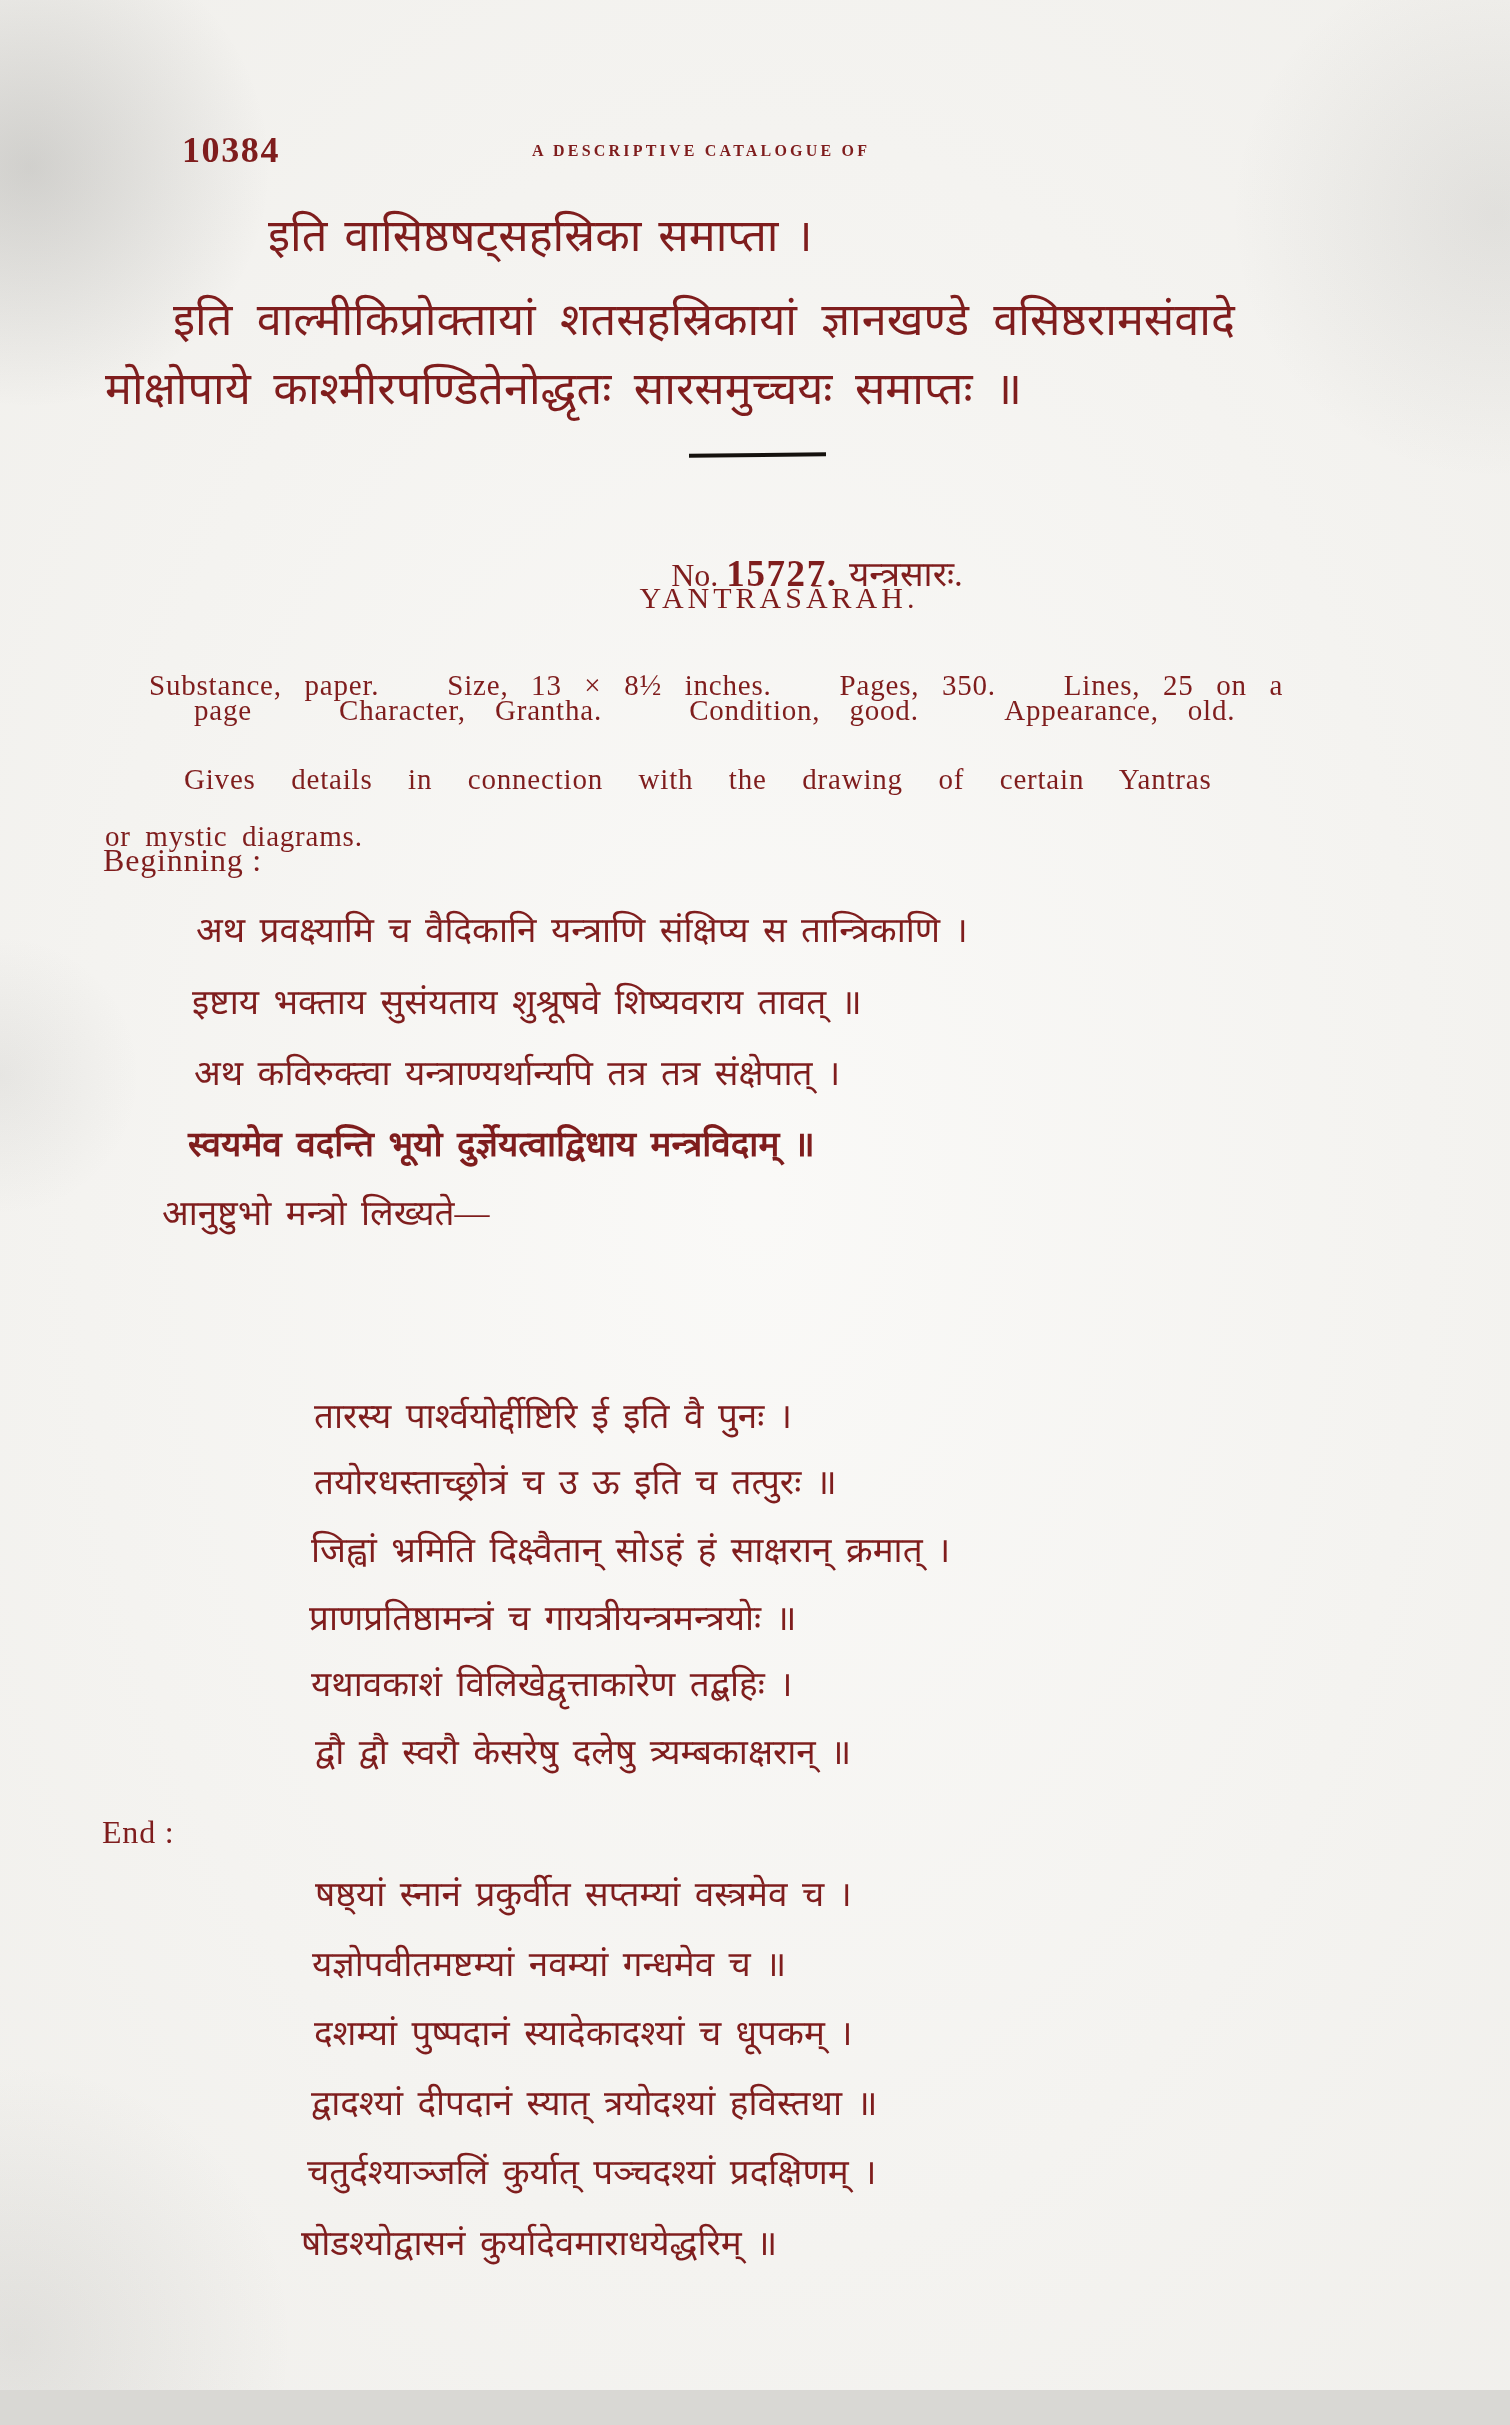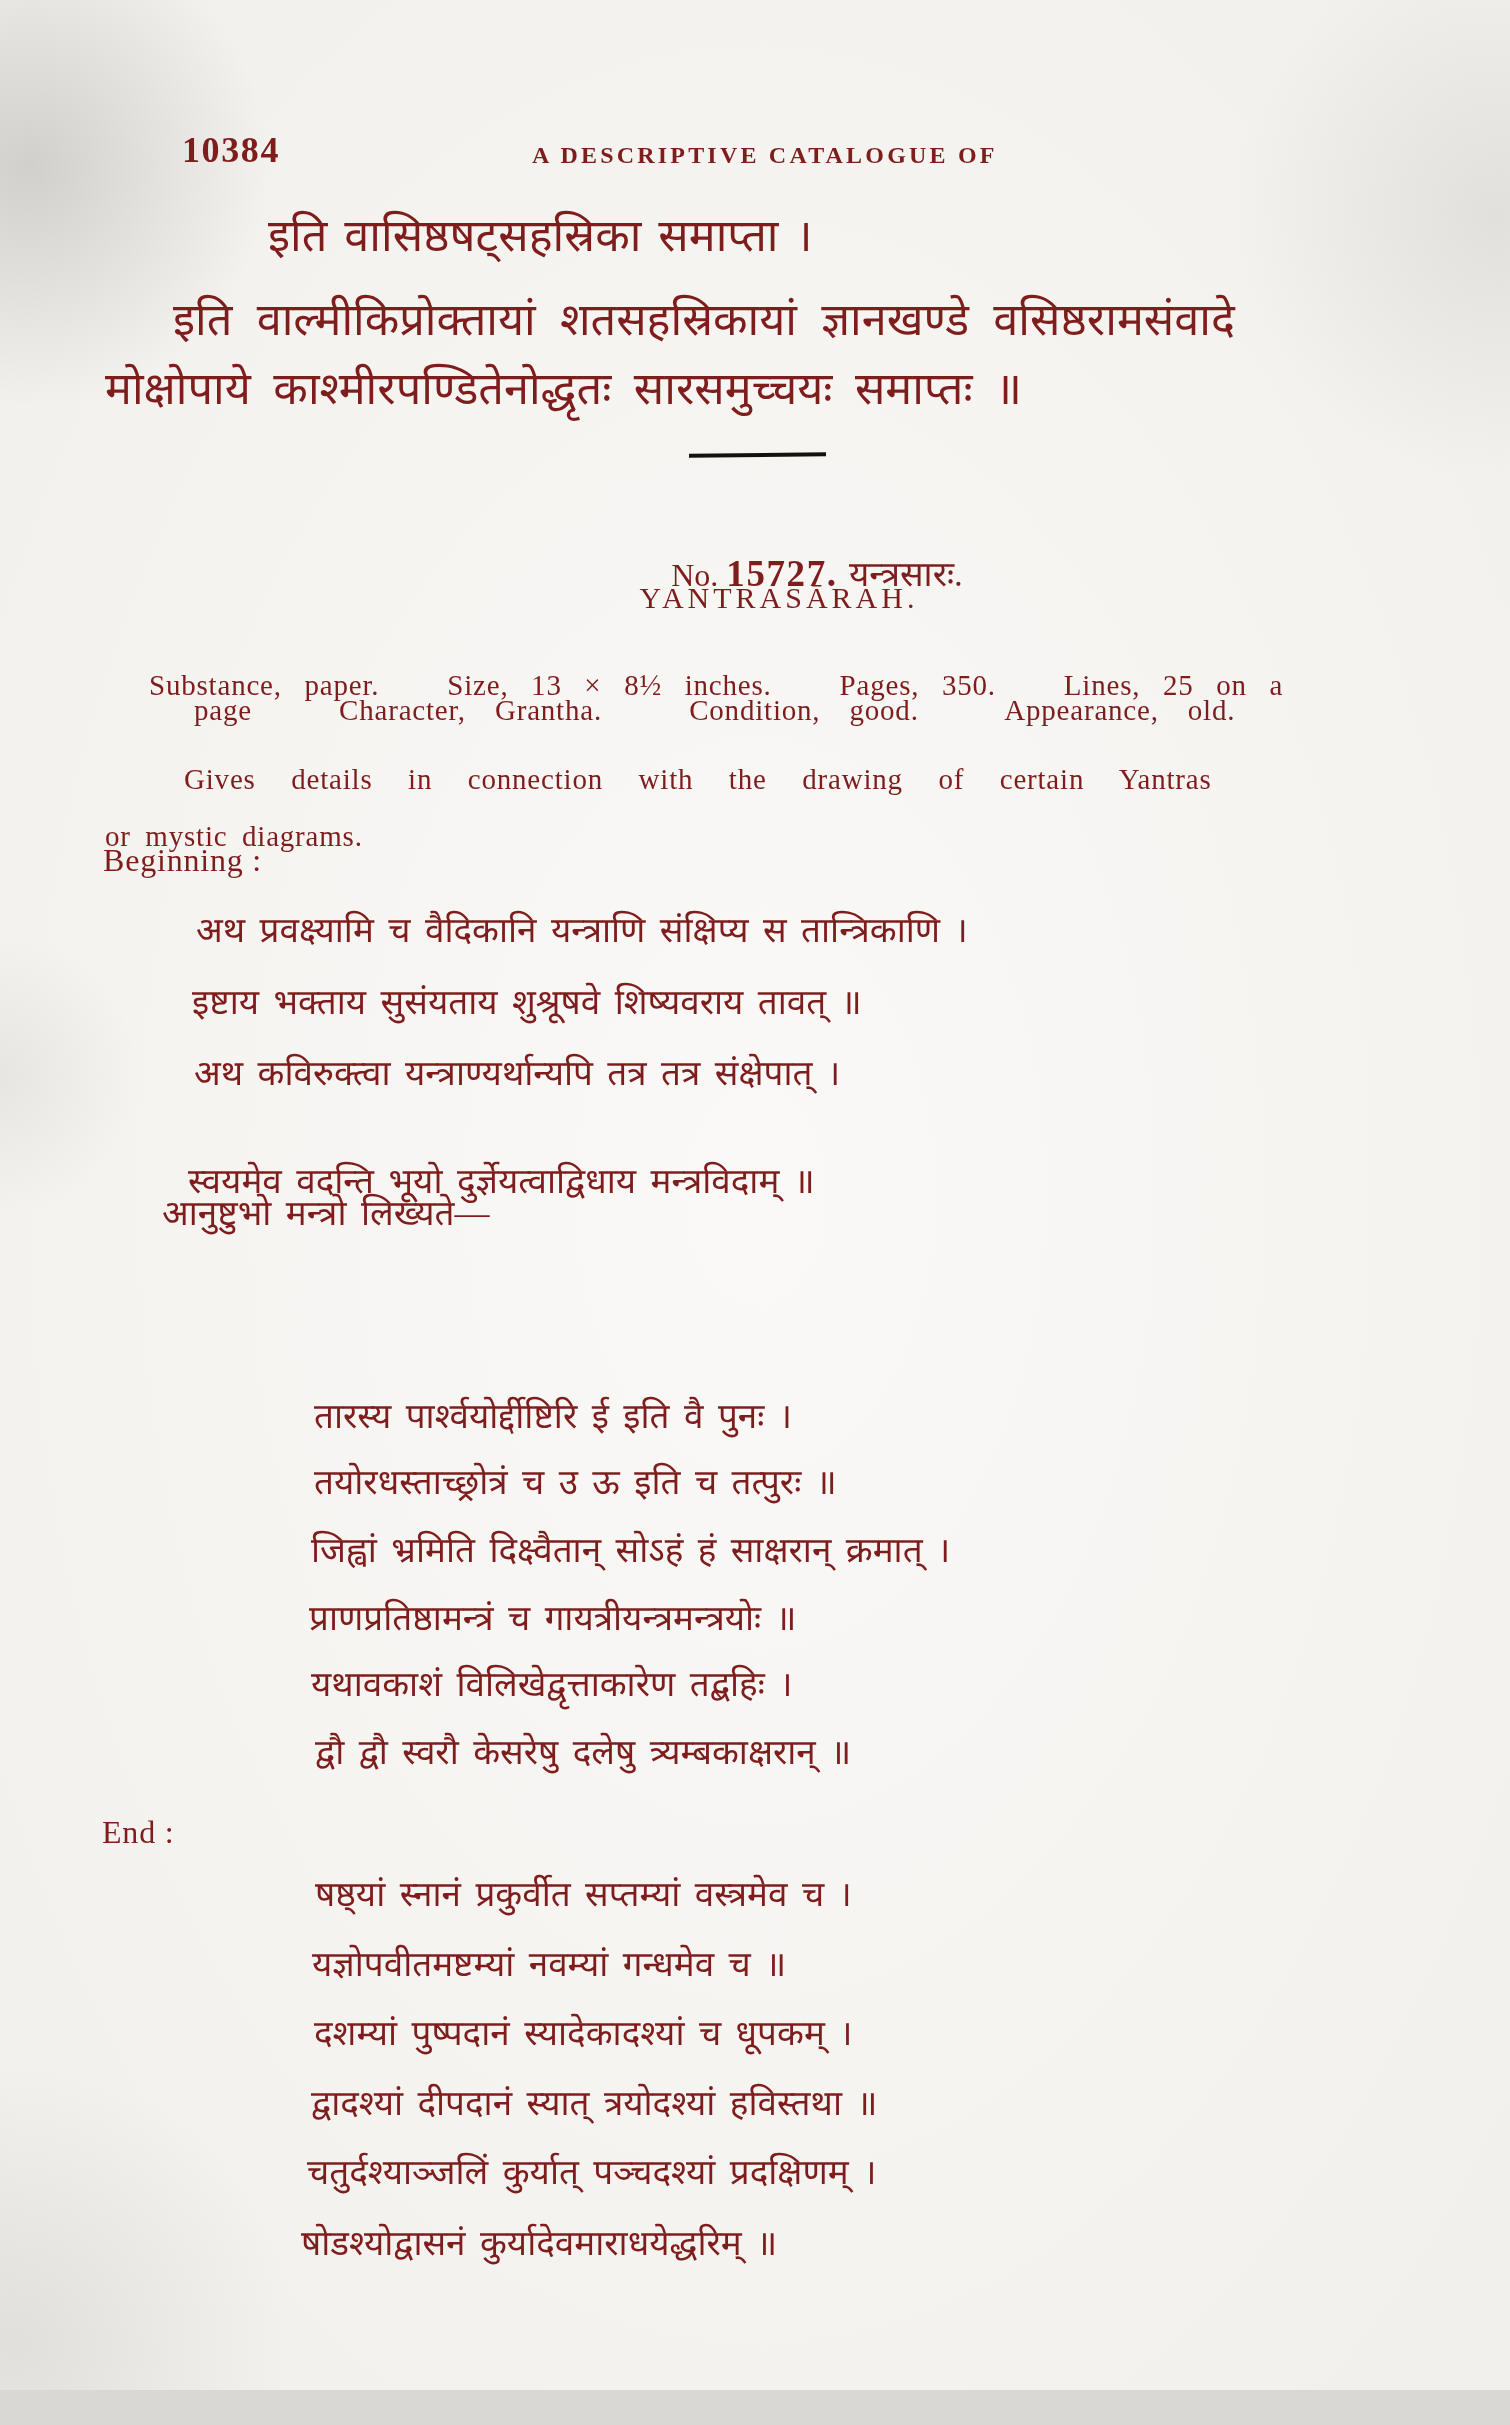--- a/index.html
+++ b/index.html
@@ -20,21 +20,21 @@
       radial-gradient(circle at 99% 9%, rgba(80,80,78,0.10), rgba(80,80,78,0) 10%),
       radial-gradient(circle at 0% 45%, rgba(80,80,78,0.08), rgba(80,80,78,0) 7%),
       radial-gradient(circle at 1% 98%, rgba(80,80,78,0.10), rgba(80,80,78,0) 10%),
       radial-gradient(ellipse at 50% 50%, rgba(255,255,255,0.35), rgba(214,212,206,0.18) 95%);
   }
   .abs { position:absolute; white-space:pre; }
   .dev { font-size:35px; word-spacing:5.7px; line-height:1.2; }
   .dev-big { font-size:45px; }
   .latin { font-size:29px; letter-spacing:0.8px; }
   .pagenum { font-size:36px; font-weight:bold; letter-spacing:1.6px; }
-  .runhead { font-size:24px; font-weight:bold; letter-spacing:3.2px; }
+  .runhead { font-size:16px; font-weight:bold; letter-spacing:3.2px; }
   .entry-head { left:0; right:0; text-align:center; transform:translateX(45px); font-size:34px; }
   .entry-head .no-label { font-size:32px; margin-right:8px; }
   .entry-head .no-num { font-size:37px; font-weight:bold; margin-right:11.3px; letter-spacing:1.6px; }
   .entry-roman { left:0; right:0; text-align:center; transform:translateX(24px);
                  font-size:30px; letter-spacing:4px; }
   .section-label { font-size:32px; font-weight:normal; letter-spacing:0.8px; }
   .divider { position:absolute; background:#15120e; }
 </style>
 </head>
 <body>
@@ -59,21 +59,21 @@
   <div class="abs latin" style="top:694px;left:194px;word-spacing:21px;">page   Character, Grantha.   Condition, good.   Appearance, old.</div>
 
   <div class="abs latin" style="top:763px;left:184px;word-spacing:27.5px;">Gives details in connection with the drawing of certain Yantras</div>
   <div class="abs latin" style="top:820px;left:105px;word-spacing:6.5px;">or mystic diagrams.</div>
 
   <div class="abs section-label" style="top:842px;left:103px;">Beginning :</div>
 
   <div class="abs dev" style="top:910px;left:196px;">अथ प्रवक्ष्यामि च वैदिकानि यन्त्राणि संक्षिप्य स तान्त्रिकाणि ।</div>
   <div class="abs dev" style="top:982px;left:192px;">इष्टाय भक्ताय सुसंयताय शुश्रूषवे शिष्यवराय तावत् ॥</div>
   <div class="abs dev" style="top:1053px;left:194px;">अथ कविरुक्त्वा यन्त्राण्यर्थान्यपि तत्र तत्र संक्षेपात् ।</div>
-  <div class="abs dev" style="top:1161px;left:188px;">स्वयमेव वदन्ति भूयो दुर्ज्ञेयत्वाद्विधाय मन्त्रविदाम् ॥</div>
+  <div class="abs dev" style="top:1124px;left:188px;font-weight:bold;">स्वयमेव वदन्ति भूयो दुर्ज्ञेयत्वाद्विधाय मन्त्रविदाम् ॥</div>
 
   <div class="abs dev" style="top:1193px;left:162px;">आनुष्टुभो मन्त्रो लिख्यते—</div>
 
   <div class="abs dev" style="top:1396px;left:314px;">तारस्य पार्श्वयोर्द्दीष्टिरि ई इति वै पुनः ।</div>
   <div class="abs dev" style="top:1462px;left:314px;">तयोरधस्ताच्छ्रोत्रं च उ ऊ इति च तत्पुरः ॥</div>
   <div class="abs dev" style="top:1530px;left:311px;">जिह्वां भ्रमिति दिक्ष्वैतान् सोऽहं हं साक्षरान् क्रमात् ।</div>
   <div class="abs dev" style="top:1598px;left:309px;">प्राणप्रतिष्ठामन्त्रं च गायत्रीयन्त्रमन्त्रयोः ॥</div>
   <div class="abs dev" style="top:1664px;left:311px;">यथावकाशं विलिखेद्वृत्ताकारेण तद्बहिः ।</div>
   <div class="abs dev" style="top:1732px;left:315px;">द्वौ द्वौ स्वरौ केसरेषु दलेषु त्र्यम्बकाक्षरान् ॥</div>
 

